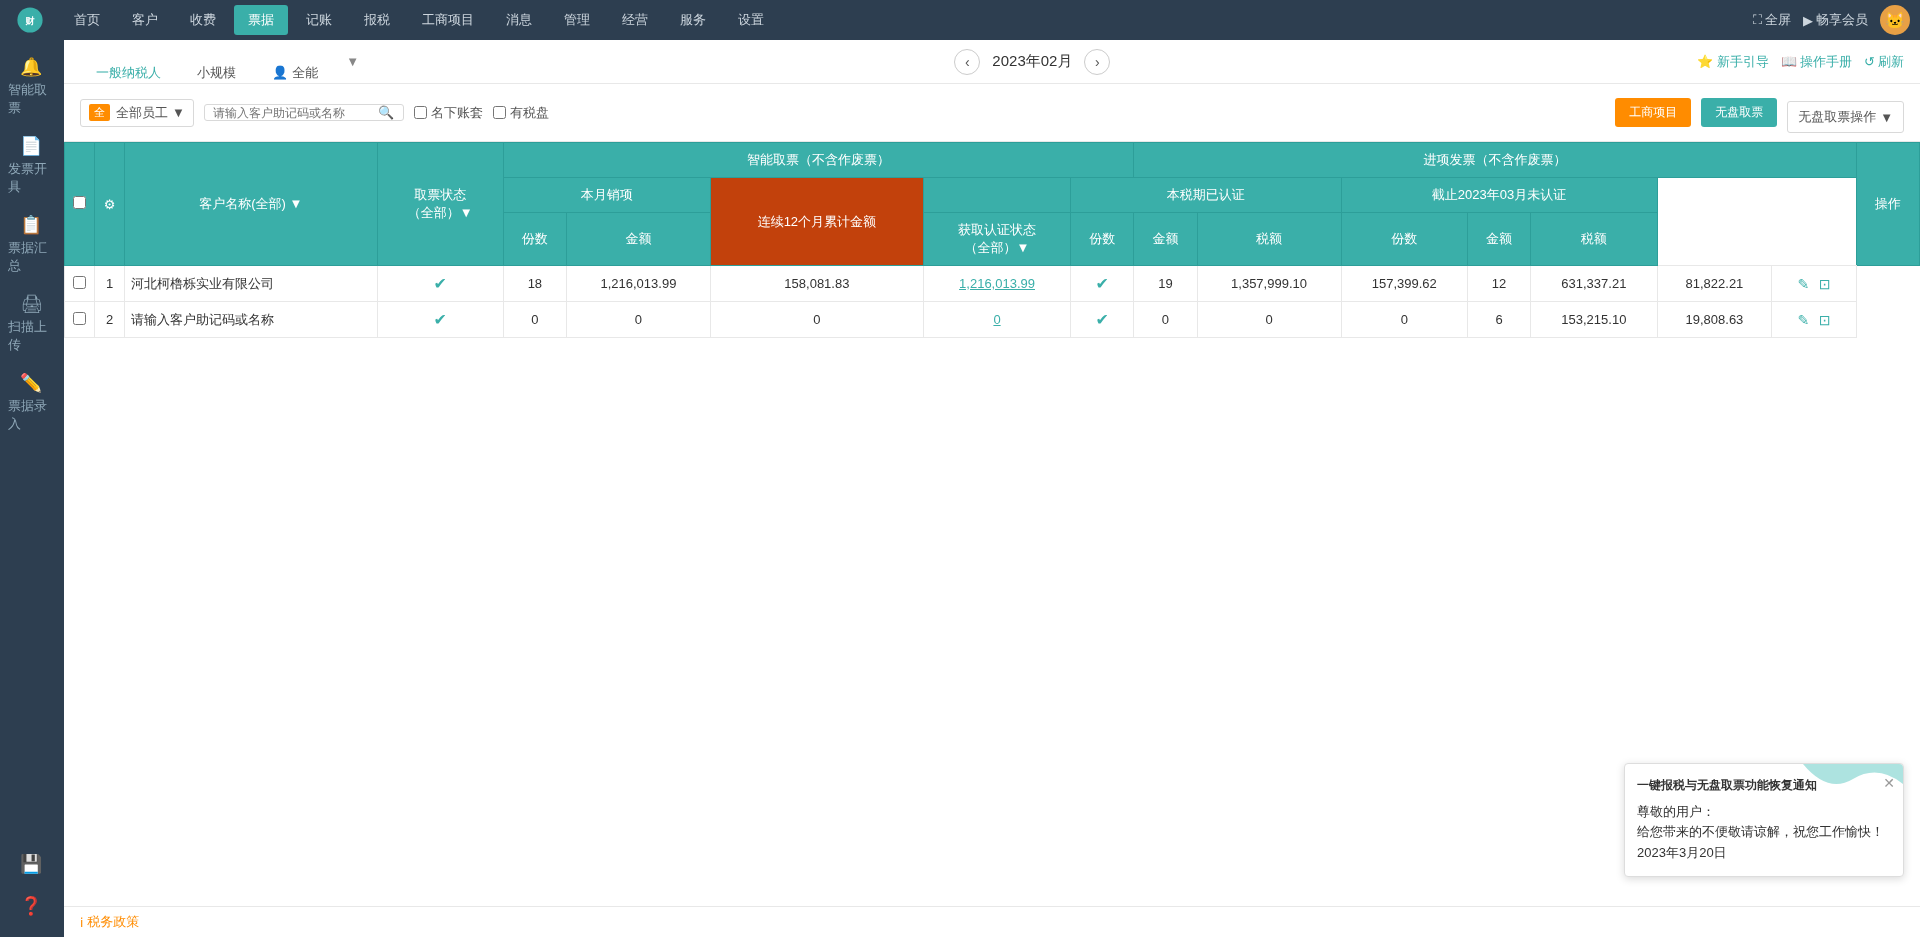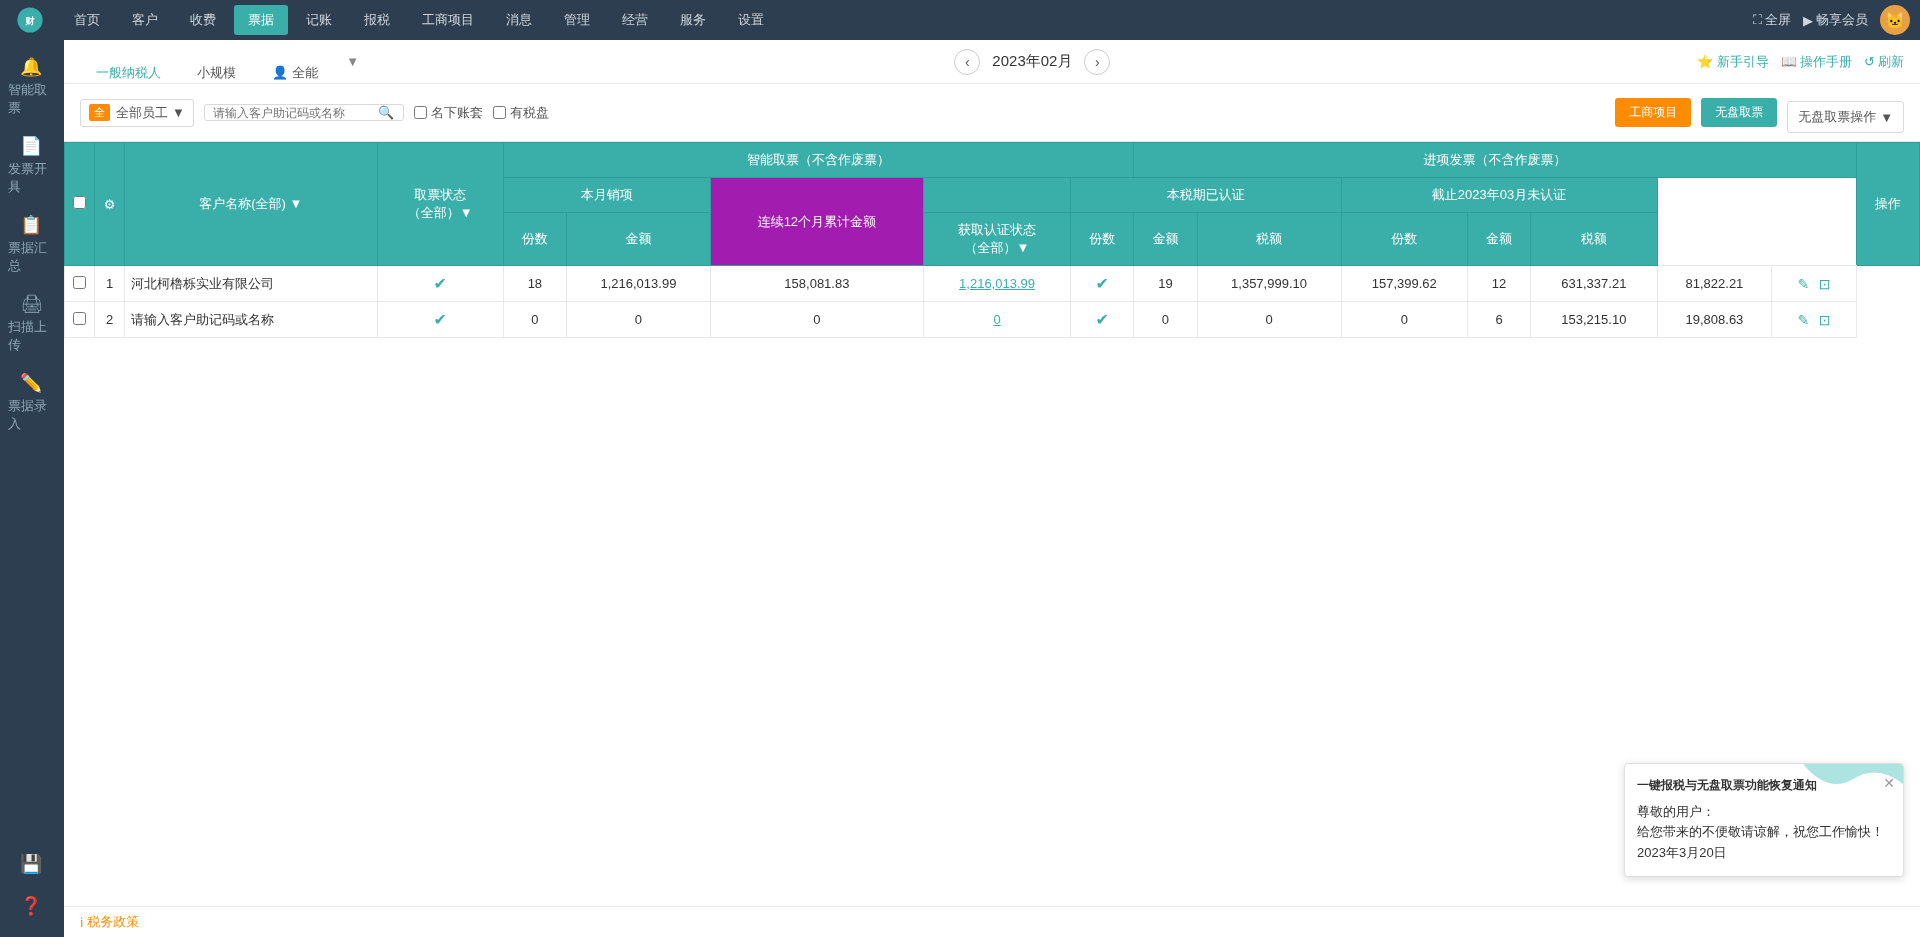--- a/index.html
+++ b/index.html
@@ -520,21 +520,21 @@
             </th>
             <th rowspan="3">客户名称(全部) ▼</th>
             <th rowspan="3">取票状态<br>（全部）▼</th>
             <th colspan="5" style="background:#3aafa9">智能取票（不含作废票）</th>
             <th colspan="8" style="background:#3aafa9">进项发票（不含作废票）</th>
             <th rowspan="3">操作</th>
           </tr>
 
           <tr>
             <th colspan="2" style="background:#3aafa9">本月销项</th>
-            <th rowspan="2" style="background:#a21caf; min-width:100px">连续12个月累计金额</th>
+            <th rowspan="2" style="background:#c2410c; min-width:100px">连续12个月累计金额</th>
             <th colspan="1" style="background:#3aafa9"></th>
             <th colspan="3" style="background:#3aafa9">本税期已认证</th>
             <th colspan="3" style="background:#3aafa9">截止2023年03月未认证</th>
           </tr>
 
           <tr>
             <th>份数</th>
             <th>金额</th>
             <th>获取认证状态<br>（全部）▼</th>
             <th>份数</th>

